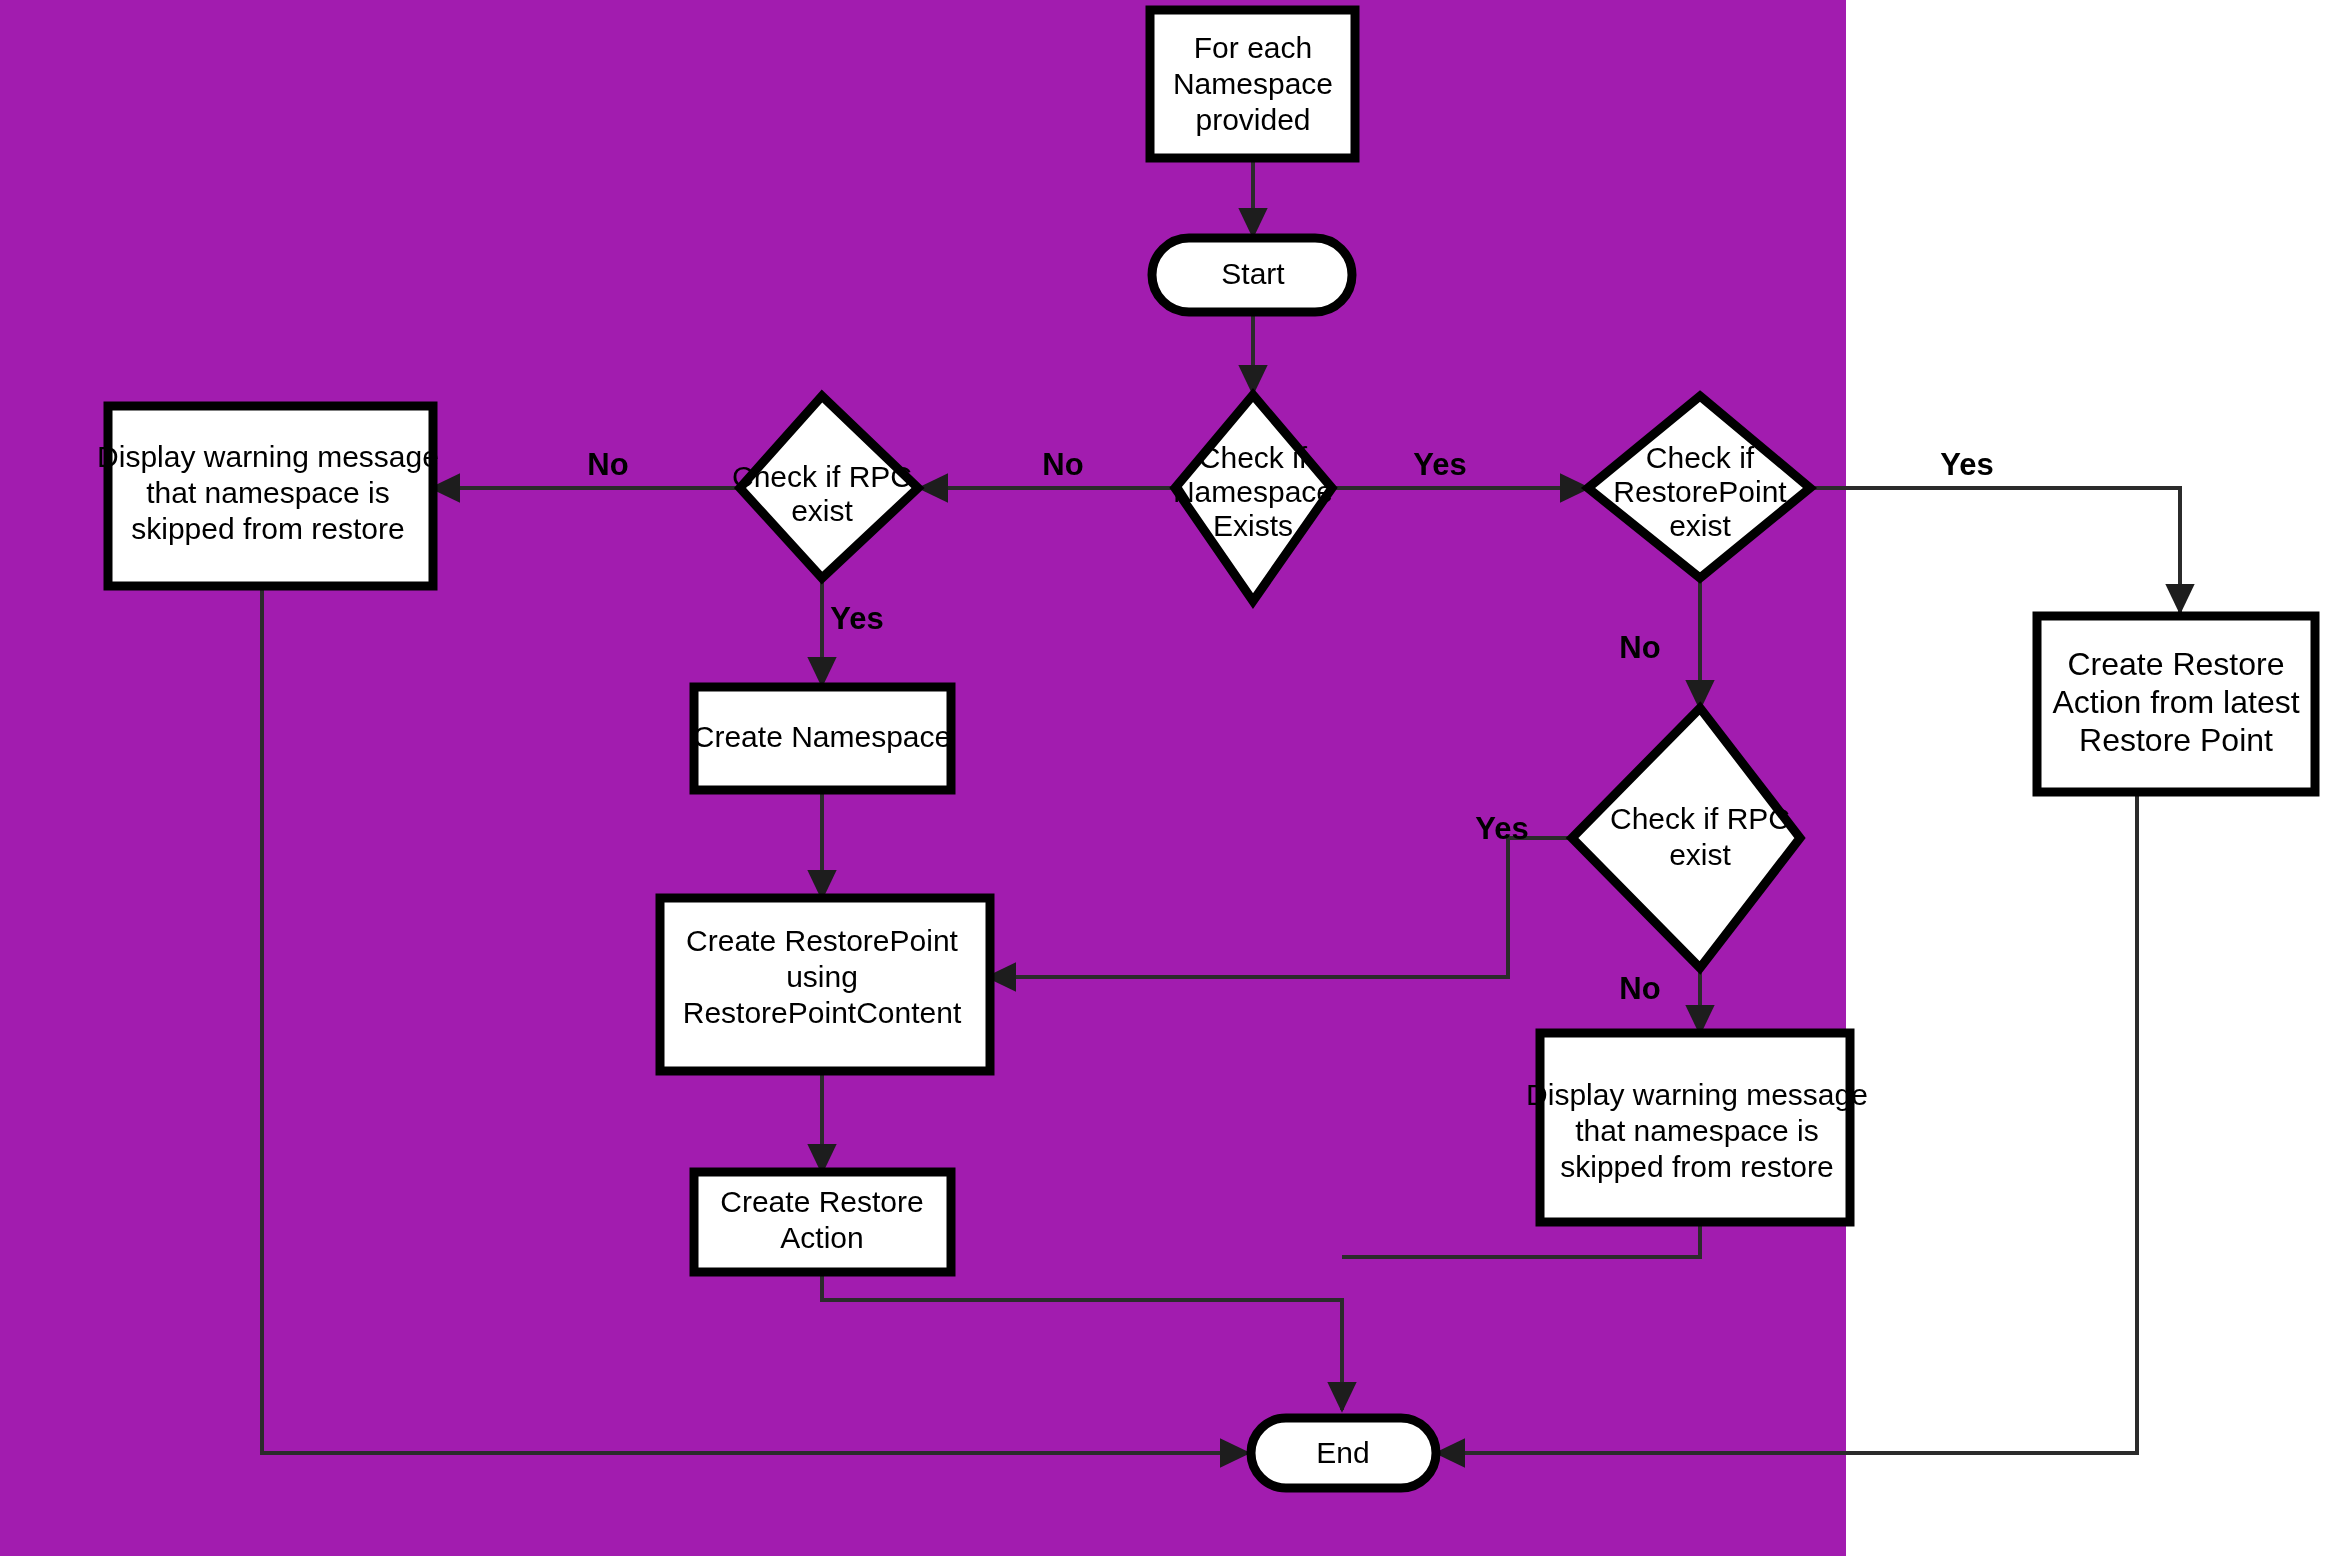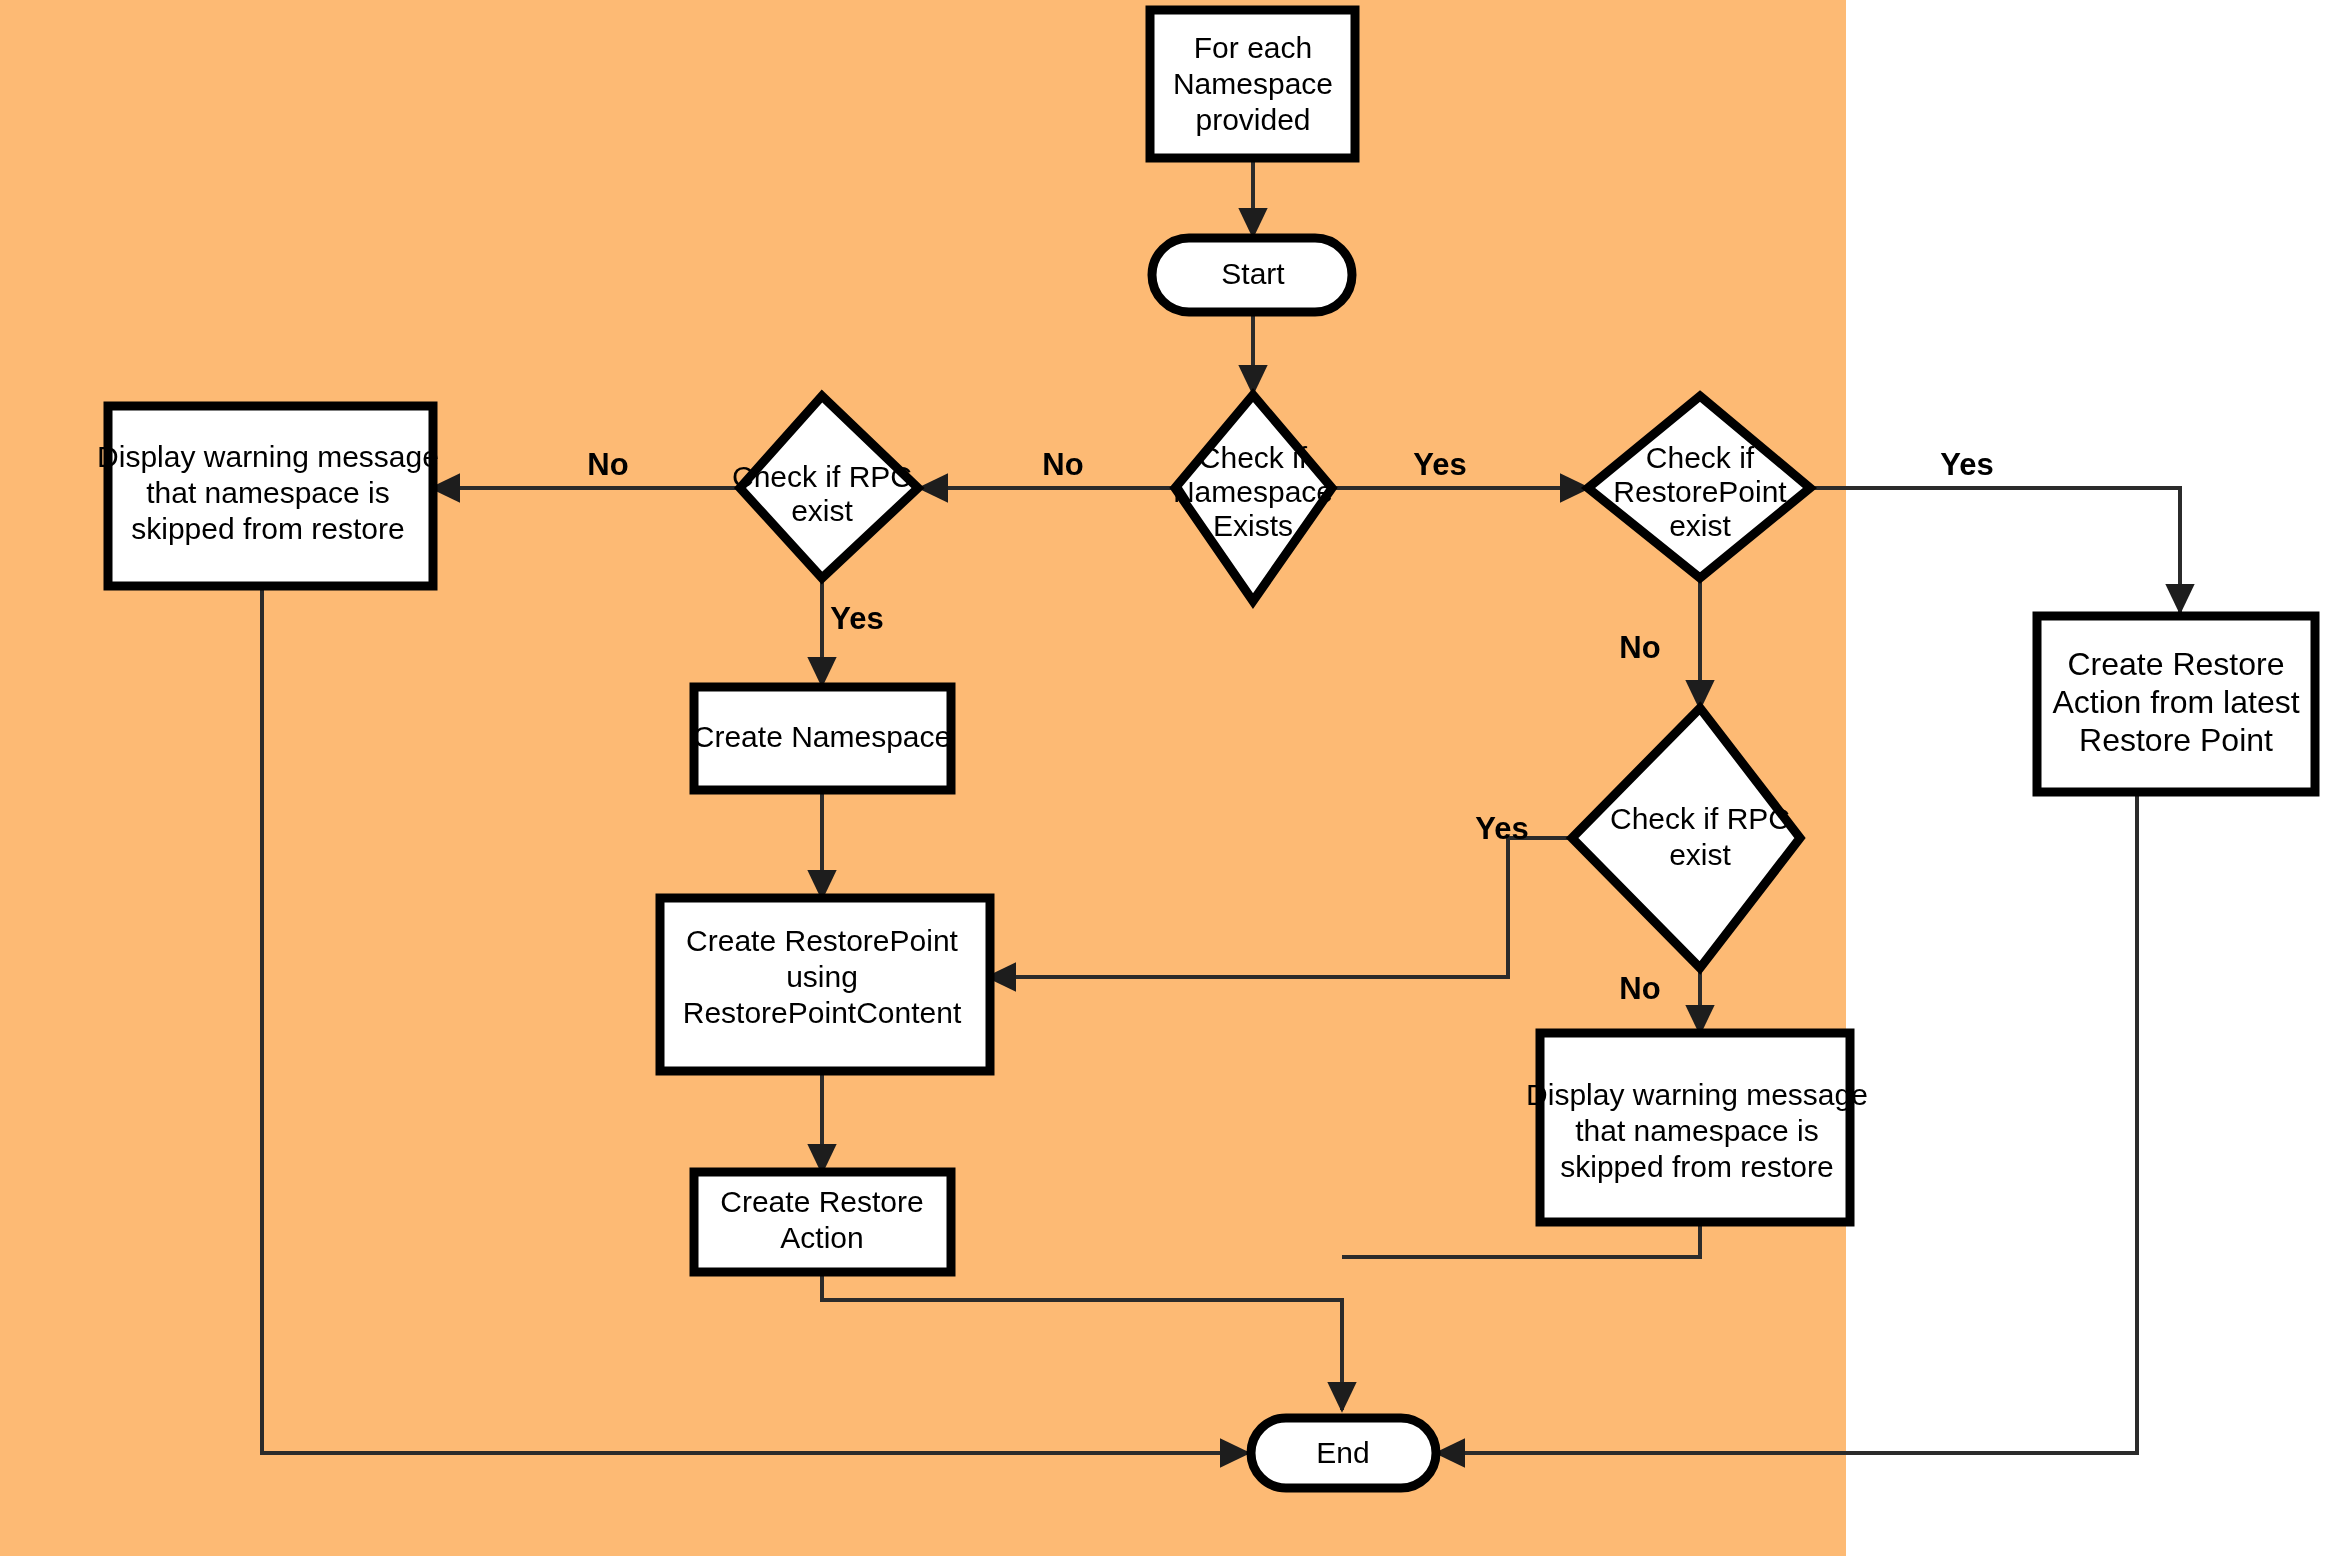--- a/index.html
+++ b/index.html
@@ -4,21 +4,21 @@
 <style>
   html, body {
     margin: 0;
     padding: 0;
     background: #ffffff;
   }
   #canvas {
     position: relative;
     width: 1846px;
     height: 1556px;
-    background: #fdba74;
+    background: #a21caf;
     font-family: "Liberation Sans", sans-serif;
   }
   svg#flow {
     position: absolute;
     left: 0;
     top: 0;
     width: 2330px;
     height: 1556px;
     display: block;
   }

